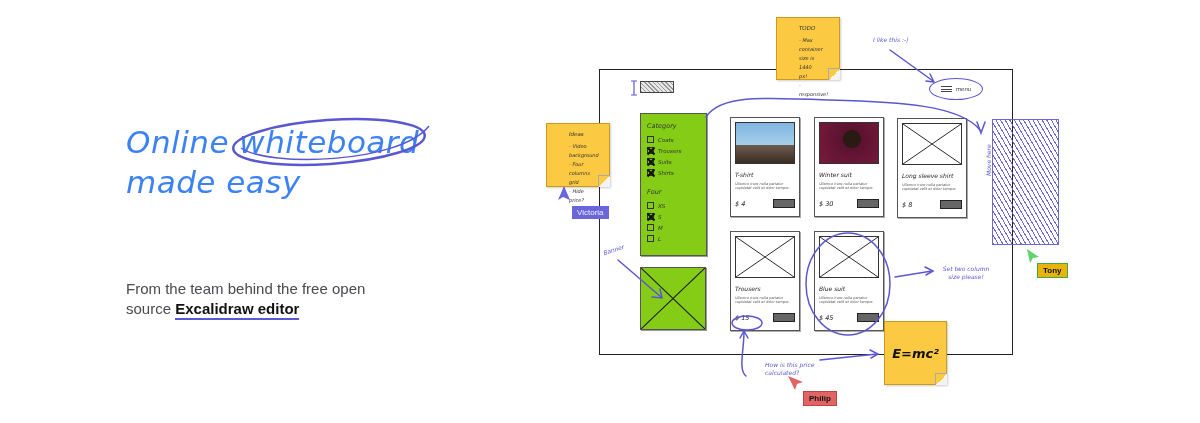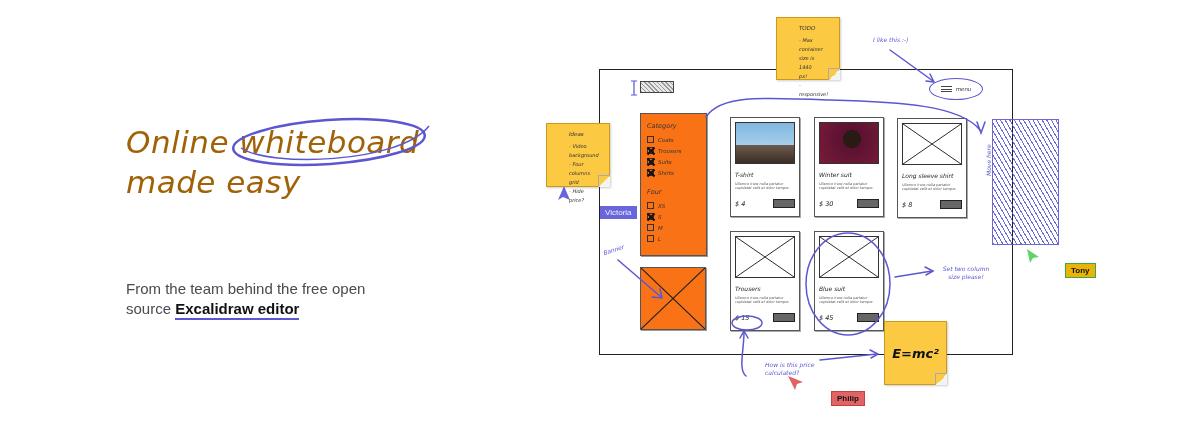--- a/index.html
+++ b/index.html
@@ -4,21 +4,21 @@
 <style>
   * { box-sizing: border-box; margin: 0; padding: 0; }
   html, body { width: 1200px; height: 423px; background: #ffffff; overflow: hidden; }
   body { position: relative; font-family: "Liberation Sans", sans-serif; color: #1b1b1f; }
 
   
   .hero { position: absolute; left: 126px; top: 122px; width: 330px; }
   .hero-title {
     font-family: "DejaVu Sans", sans-serif;
     font-size: 31px; line-height: 40px; letter-spacing: 0.5px;
-    color: #a16207; font-weight: 400;
+    color: #3b82f6; font-weight: 400;
     font-style: italic;
   }
   .hero-title .line { display: block; white-space: nowrap; position: relative; }
   .circled { position: relative; display: inline-block; }
   .circled svg { position: absolute; left: -10px; top: -10px; width: 205px; height: 58px; pointer-events: none; }
   .hero-sub {
     position: absolute; left: 0; top: 157px; width: 260px;
     font-family: "Liberation Sans", sans-serif;
     font-size: 15px; line-height: 20px; color: #4a4a4f;
   }
@@ -26,21 +26,21 @@
     color: #111; font-weight: 700; text-decoration: none;
     border-bottom: 2px solid #5b57d1; padding-bottom: 1px;
   }
 
   
   .canvas { position: absolute; left: 0; top: 0; width: 1200px; height: 423px; pointer-events: none; }
   .canvas > * { pointer-events: auto; }
   .frame { position: absolute; left: 599px; top: 69px; width: 414px; height: 286px; border: 1.5px solid #222; background: #fff; }
 
   .hand { font-family: "DejaVu Sans", sans-serif; font-style: italic; }
-  .sketch-box { position: absolute; border: 1.5px solid #555; background: #f97316; box-shadow: 1px 1px 0 #999; }
+  .sketch-box { position: absolute; border: 1.5px solid #555; background: #84cc16; box-shadow: 1px 1px 0 #999; }
 
   .logo-hatch { position: absolute; left: 640px; top: 81px; width: 34px; height: 12px; border: 1px solid #444;
     background: repeating-linear-gradient(45deg, #999 0 1px, #e8e8e8 1px 3px); }
   .ibeam { position: absolute; left: 631px; top: 80px; width: 6px; height: 16px; }
 
   
   .filters { left: 640px; top: 113px; width: 67px; height: 143px; padding: 8px 6px; font-size: 5.5px; color: #333; }
   .filters .h { font-size: 6.5px; margin-bottom: 4px; }
   .filters .opt { display: flex; align-items: center; gap: 4px; height: 11px; }
   .cb { width: 7px; height: 7px; border: 1px solid #333; position: relative; flex: none; }
@@ -72,21 +72,21 @@
   .sticky-emc { left: 884px; top: 321px; width: 63px; height: 64px; display: flex; align-items: center; justify-content: center; font-size: 13px; font-weight: 700; color: #111; }
 
   
   .note { position: absolute; color: #5b57d1; font-size: 6px; line-height: 8px; }
   .menu-oval { position: absolute; left: 929px; top: 78px; width: 54px; height: 22px; border: 1.5px solid #5b57d1; border-radius: 50%; display: flex; align-items: center; justify-content: center; gap: 4px; font-size: 5.5px; color: #333; }
   .menu-oval .bars { width: 11px; height: 6px; border-top: 1px solid #444; border-bottom: 1px solid #444; position: relative; }
   .menu-oval .bars::after { content: ""; position: absolute; left: 0; right: 0; top: 1.5px; height: 1px; background: #444; }
 
   .hatch-area { position: absolute; left: 992px; top: 119px; width: 67px; height: 126px; border: 1.5px solid #5b57d1;
     background: repeating-linear-gradient(60deg, #5b57d1 0 1px, transparent 1px 4px); opacity: .9; }
-  .tag { position: absolute; font-size: 8px; font-weight: 700; padding: 2px 5px; color: #fff; font-family: "Liberation Sans", sans-serif; margin-left: 28px; }
+  .tag { position: absolute; font-size: 8px; font-weight: 700; padding: 2px 5px; color: #fff; font-family: "Liberation Sans", sans-serif; }
   .tag-victoria { left: 572px; top: 206px; background: #6965db; color: #f0f0ff; font-weight: 400; }
   .tag-tony { left: 1037px; top: 263px; background: #eab308; color: #111; border: 1px solid #3ea848; }
   .tag-philip { left: 803px; top: 391px; background: #e06464; color: #111; border: 1px solid #b44; }
 
   svg.overlay { position: absolute; left: 0; top: 0; width: 1200px; height: 423px; pointer-events: none; }
 </style>
 </head>
 <body>
 
 <section class="hero">

